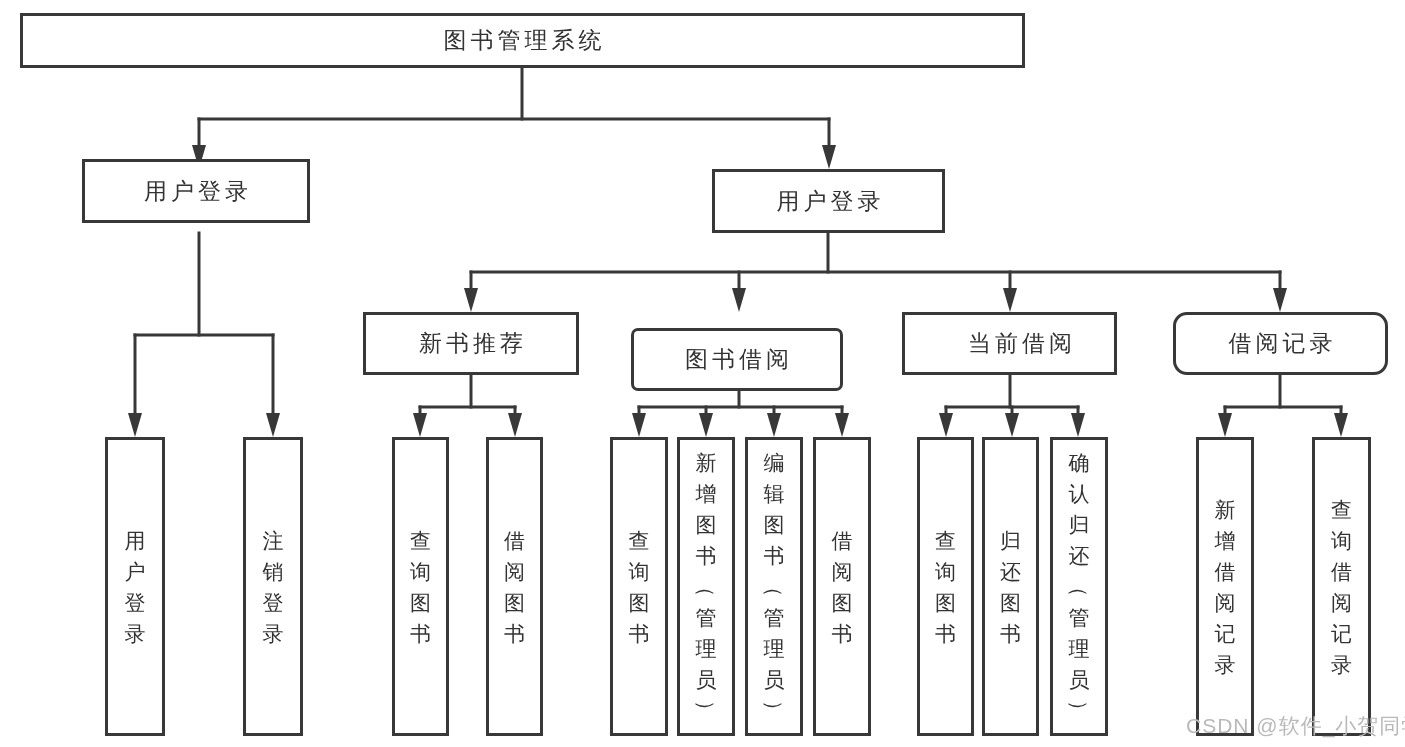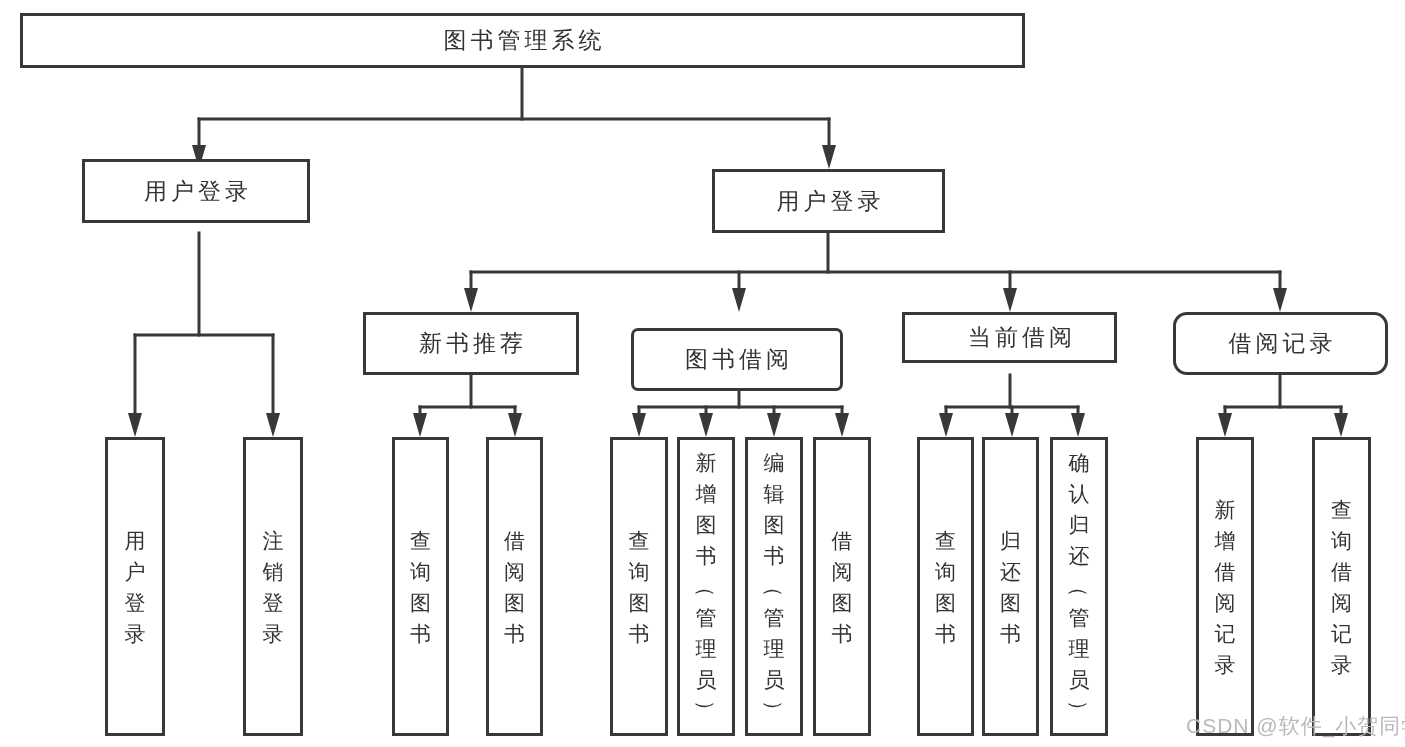--- a/index.html
+++ b/index.html
@@ -129,21 +129,21 @@
       </div>
       <div class="node h" style="left: 712px; top: 169px; width: 233px; height: 64px;">
         <div class="label">用户登录</div>
       </div>
       <div class="node h" style="left: 363px; top: 312px; width: 216px; height: 63px;">
         <div class="label">新书推荐</div>
       </div>
       <div class="node h" style="left: 631px; top: 328px; width: 212px; height: 63px; border-radius: 7px;">
         <div class="label">图书借阅</div>
       </div>
-      <div class="node h" style="left: 902px; top: 312px; width: 215px; height: 51px; padding-left: 21px;">
+      <div class="node h" style="left: 902px; top: 312px; width: 215px; height: 63px; padding-left: 21px;">
         <div class="label">当前借阅</div>
       </div>
       <div class="node h" style="left: 1173px; top: 312px; width: 215px; height: 63px; border-radius: 14px;">
         <div class="label">借阅记录</div>
       </div>
       <div class="node v" style="left: 105px; top: 437px; width: 60px; height: 299px;">
         <span class="vchar">用</span>
         <span class="vchar">户</span>
         <span class="vchar">登</span>
         <span class="vchar">录</span>

